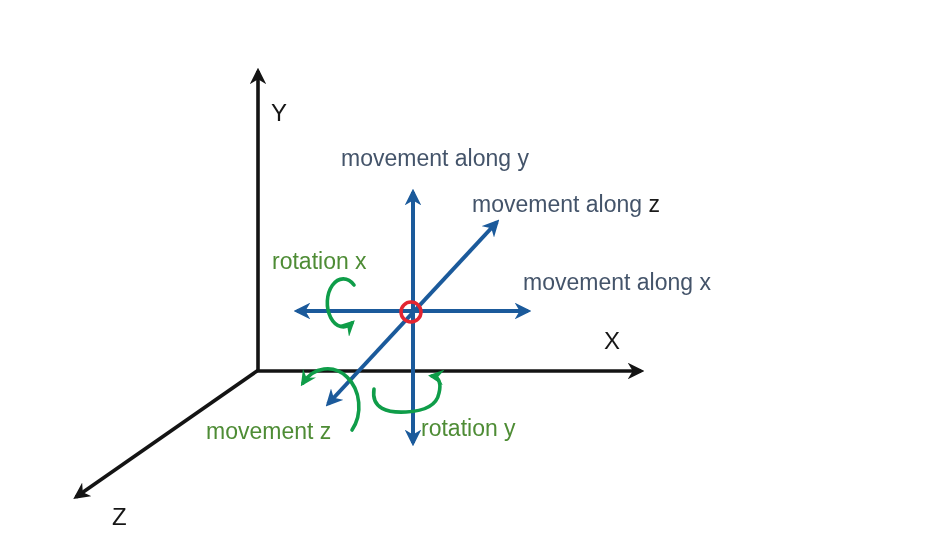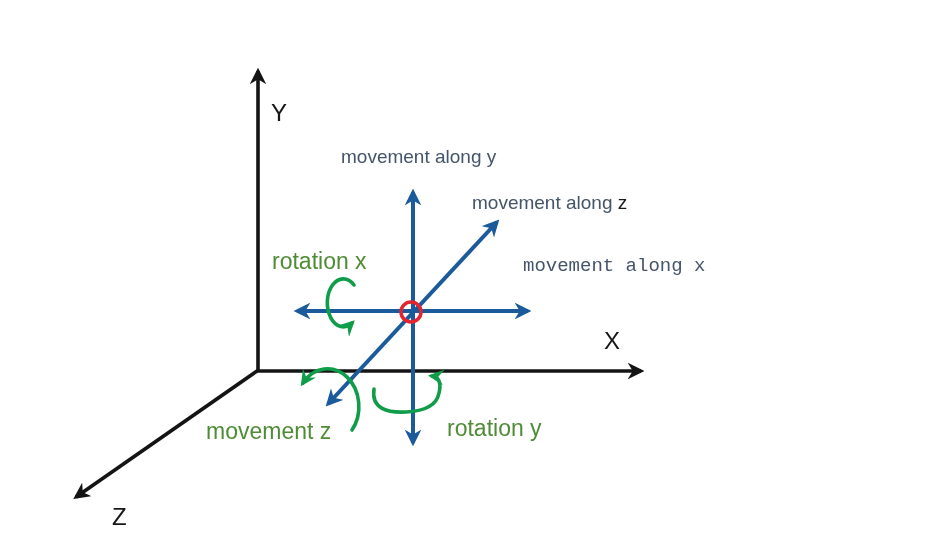--- a/index.html
+++ b/index.html
@@ -24,21 +24,21 @@
     position: absolute;
     white-space: nowrap;
     line-height: 1;
     user-select: none;
   }
   .axis-lbl {
     font-size: 24px;
     color: #161616;
   }
   .move-lbl {
-    font-size: 19px;
+    font-size: 23px;
     color: #44546a;
   }
   .move-suffix {
     color: #1a1a1a;
   }
   .rot-lbl {
     font-size: 23px;
     color: #4e8c35;
   }
 </style>
@@ -74,18 +74,18 @@
     <path d="M 352 430 A 30 36 0 1 0 303 383" fill="none" stroke-width="3.6" stroke-linecap="round" marker-end="url(#headGreen)" stroke="#0f9d49"></path>
     <path d="M 374 389 C 371 409 388 413 406 412 C 426 411 437 404 439 393 C 441 385 440 377 432 376" fill="none" stroke-width="3.6" stroke-linecap="round" marker-end="url(#headGreen)" stroke="#0f9d49"></path>
   </svg>
 
   <span class="lbl axis-lbl" style="left:271px; top:101px;">Y</span>
   <span class="lbl axis-lbl" style="left:604px; top:329px;">X</span>
   <span class="lbl axis-lbl" style="left:112px; top:505px;">Z</span>
 
   <span class="lbl move-lbl" style="left:341px; top:147px;">movement along y</span>
   <span class="lbl move-lbl" style="left:472px; top:193px;"><span>movement along </span><span class="move-suffix">z</span></span>
-  <span class="lbl move-lbl" style="left:523px; top:257px;font-family:Liberation Mono, monospace;">movement along x</span>
+  <span class="lbl move-lbl" style="left:523px; top:271px;">movement along x</span>
 
   <span class="lbl rot-lbl" style="left:272px; top:250px;">rotation x</span>
   <span class="lbl rot-lbl" style="left:206px; top:420px;">movement z</span>
-  <span class="lbl rot-lbl" style="left:447px; top:417px;">rotation y</span>
+  <span class="lbl rot-lbl" style="left:421px; top:417px;">rotation y</span>
 </div>
 
 </body></html>

